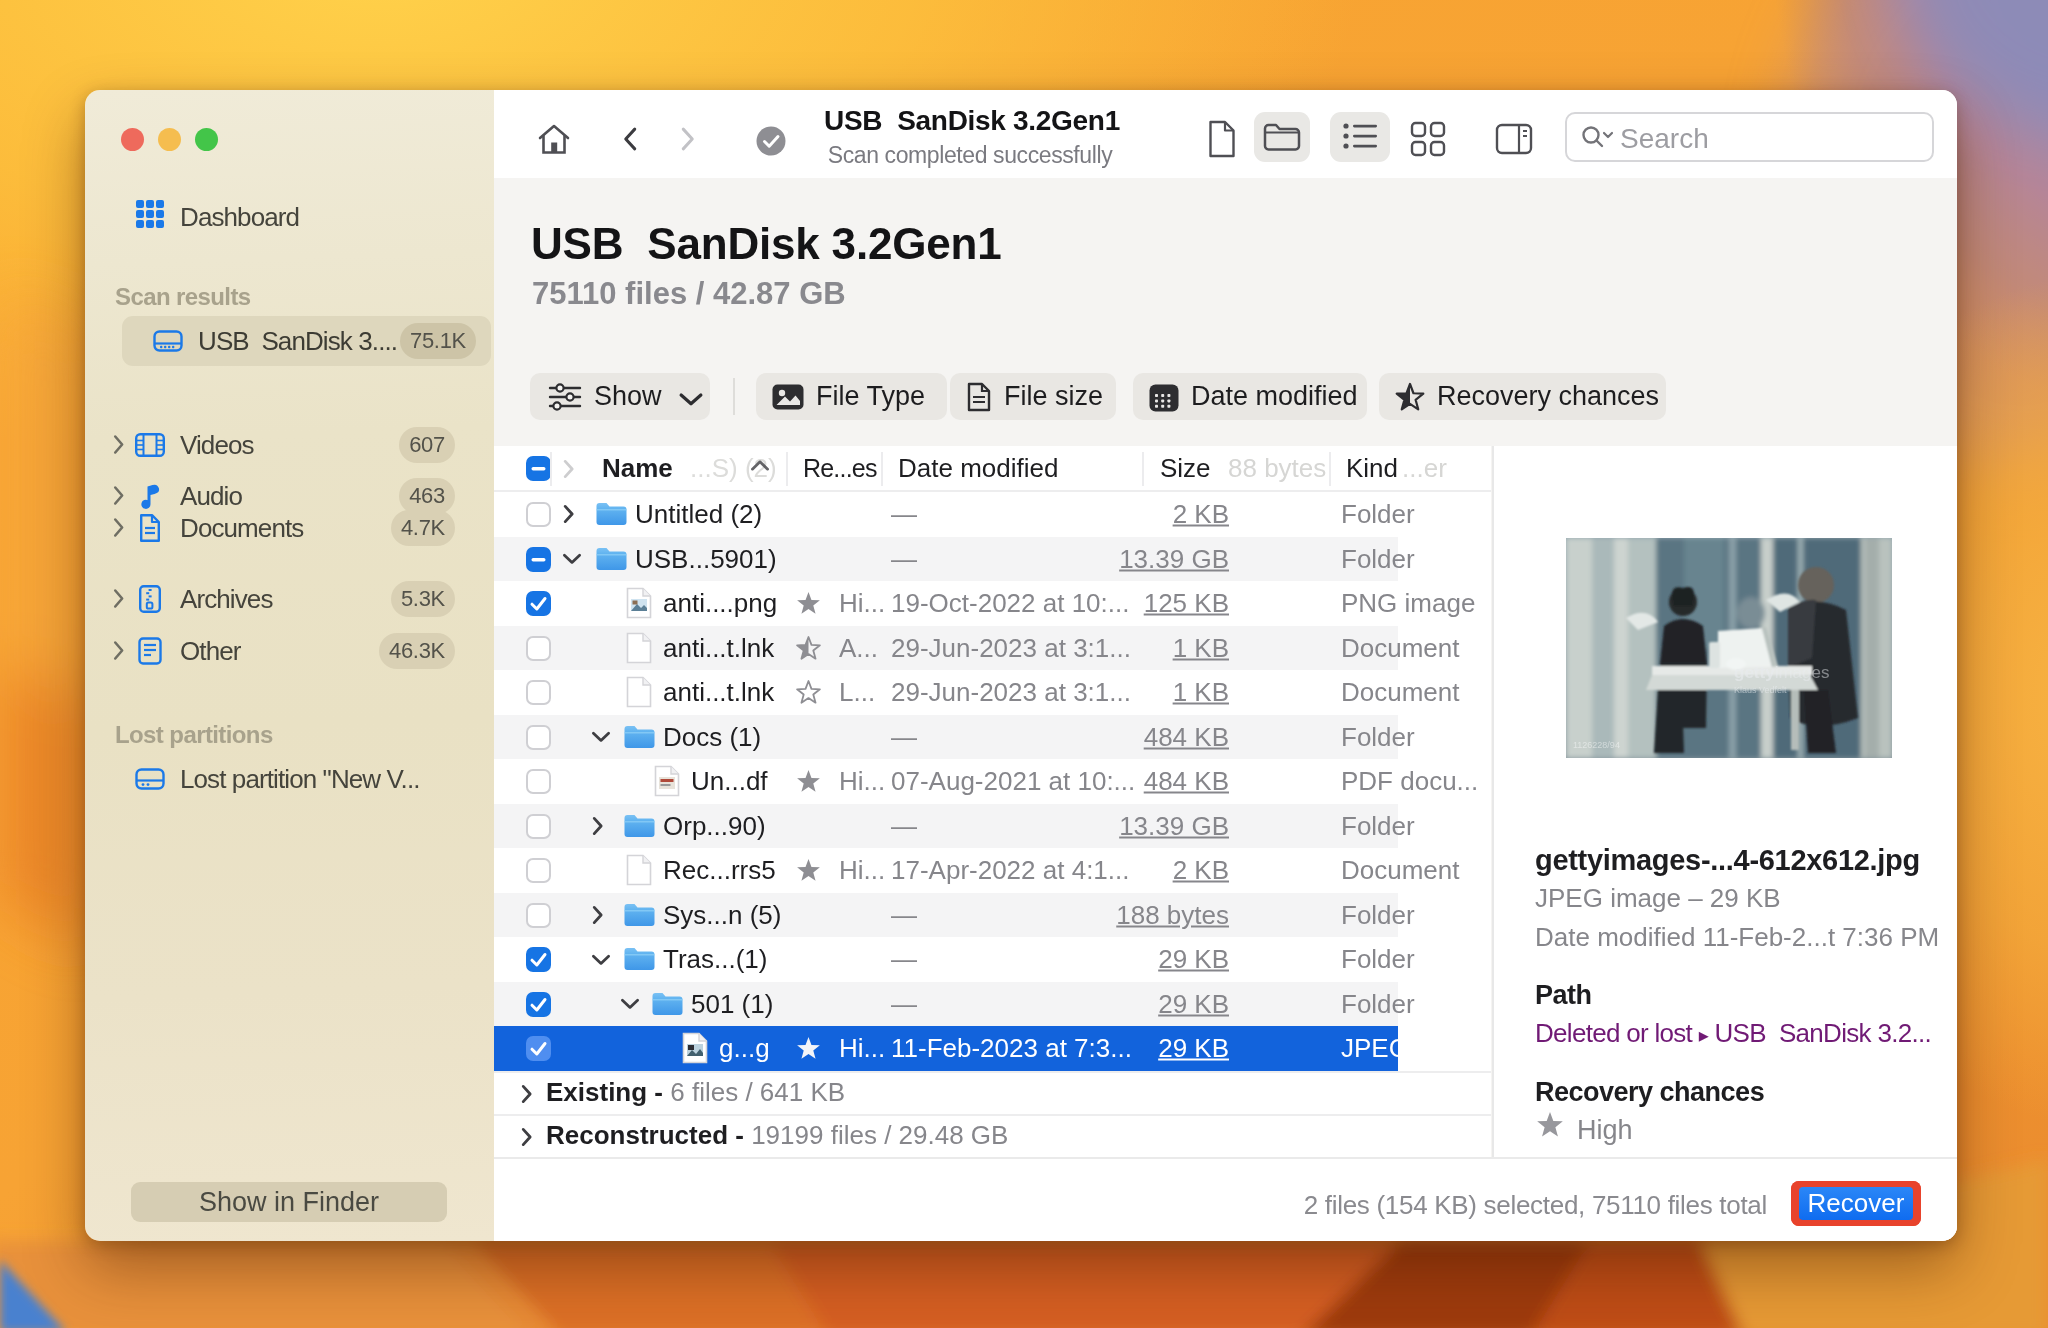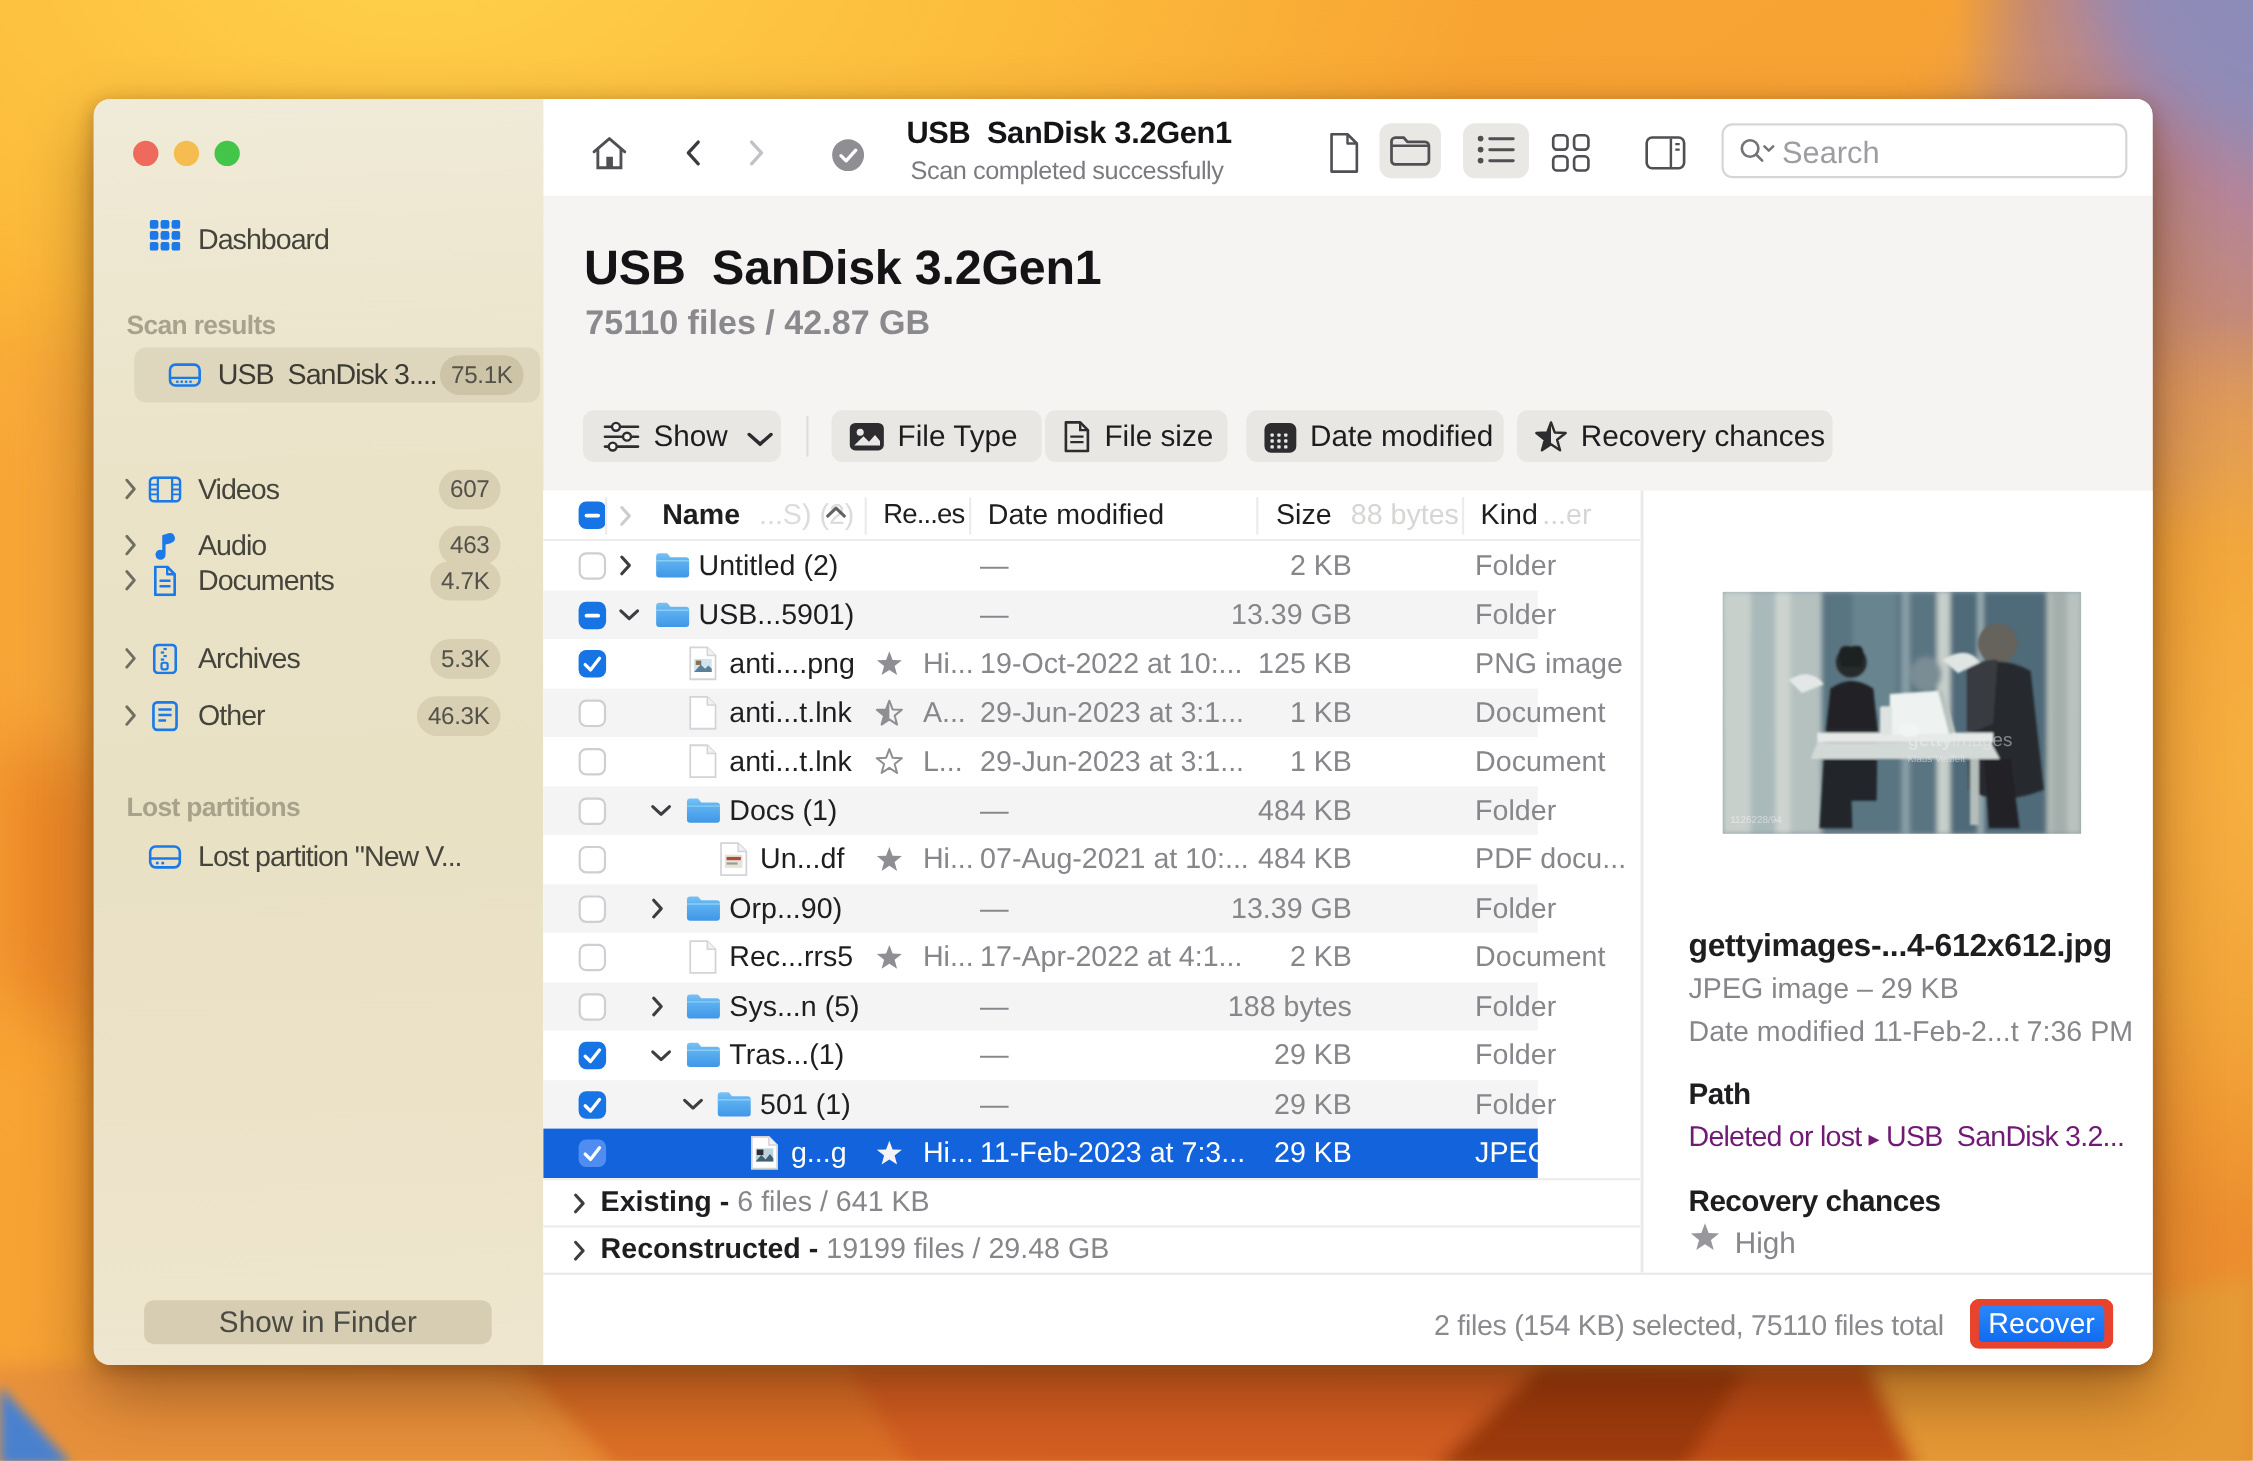--- a/index.html
+++ b/index.html
@@ -30,21 +30,21 @@
   font-size:27px; color:#1d1d1f; }
 #table { position:absolute; left:0; top:356px; width:997px; height:711px; background:#fff; }
 #rpanel { position:absolute; left:998px; top:356px; width:465px; height:711px; background:#fff; border-left:2px solid #e8e8e8; }
 #footer { position:absolute; left:0; top:1067px; width:100%; height:84px; background:#fff; border-top:2px solid #eaeaea; }
 .trow { position:absolute; left:0; width:904px; height:44.5px; background:#fff; font-size:26px; }
 .trow.alt { background:#f4f4f5; }
 .trow.sel { background:#1263dc; }
 .trow .pos { top:50%; }
 .trow .pos:not(.nm):not(.gr) { top:auto; }
 .nm, .gr { transform:translateY(-50%); white-space:nowrap; }
-.szc { right:169px; }
+.szc { right:169px;text-decoration:underline; }
 .cbw { position:absolute; left:32px; top:10px; }
 .cb { display:block; width:25px; height:25px; border-radius:7px; }
 .cbe { background:#fff; border:2px solid #cfcfd3; }
 .cbf { background:#1674e4; }
 .cbs { background:#4f8ef0; }
 .hsep { position:absolute; top:6px; height:34px; width:2px; background:#ececee; }
 #ghdr { position:absolute; left:0; top:356px; width:997px; height:46px; background:#fff; font-size:26px; border-bottom:2px solid #ededee;}
 .grow { position:absolute; left:0; width:997px; height:41px; background:#fff; font-size:26px; border-top:2px solid #ededee; }
 </style></head>
 <body>

